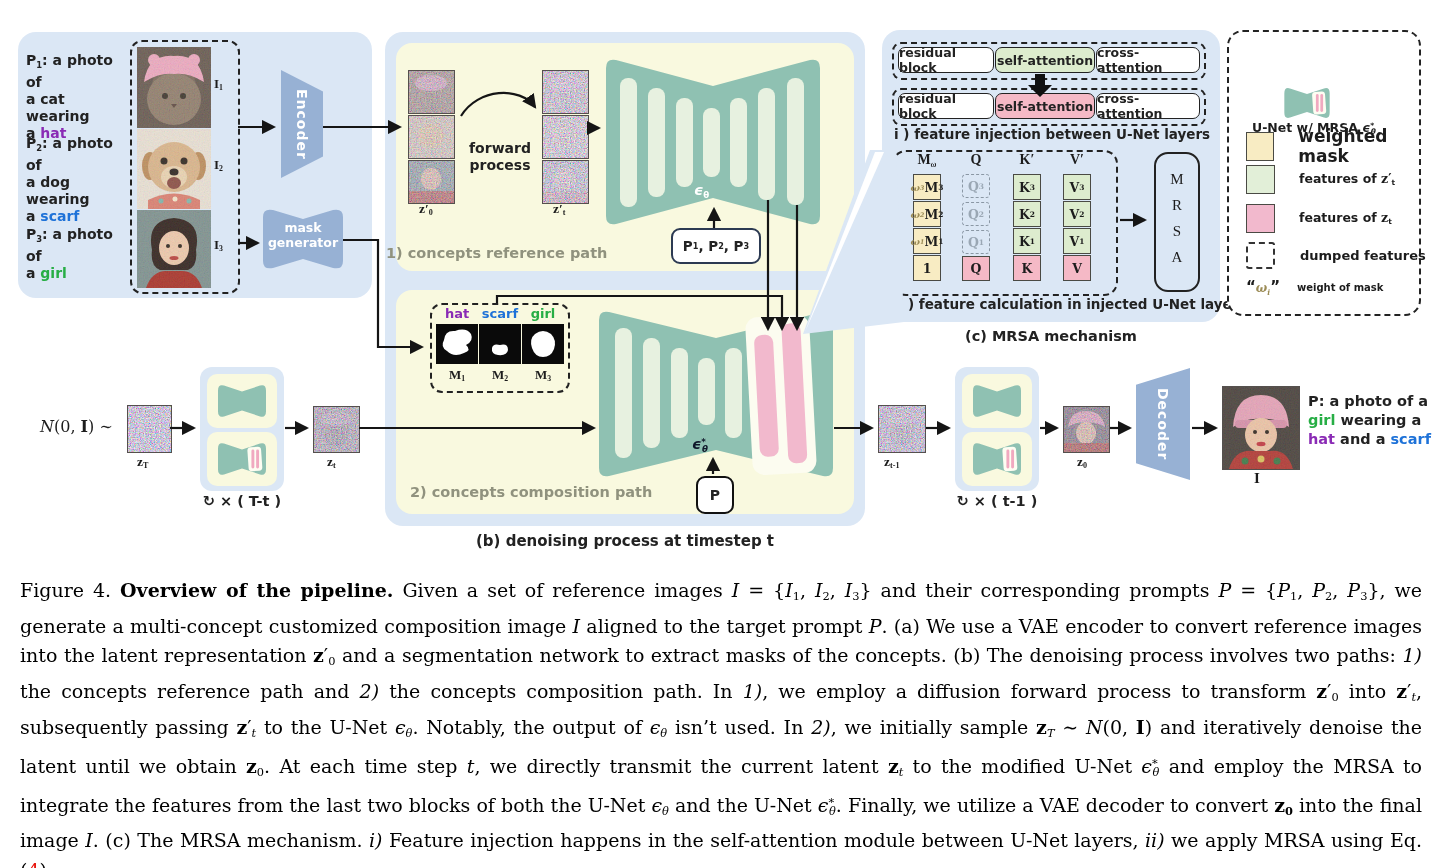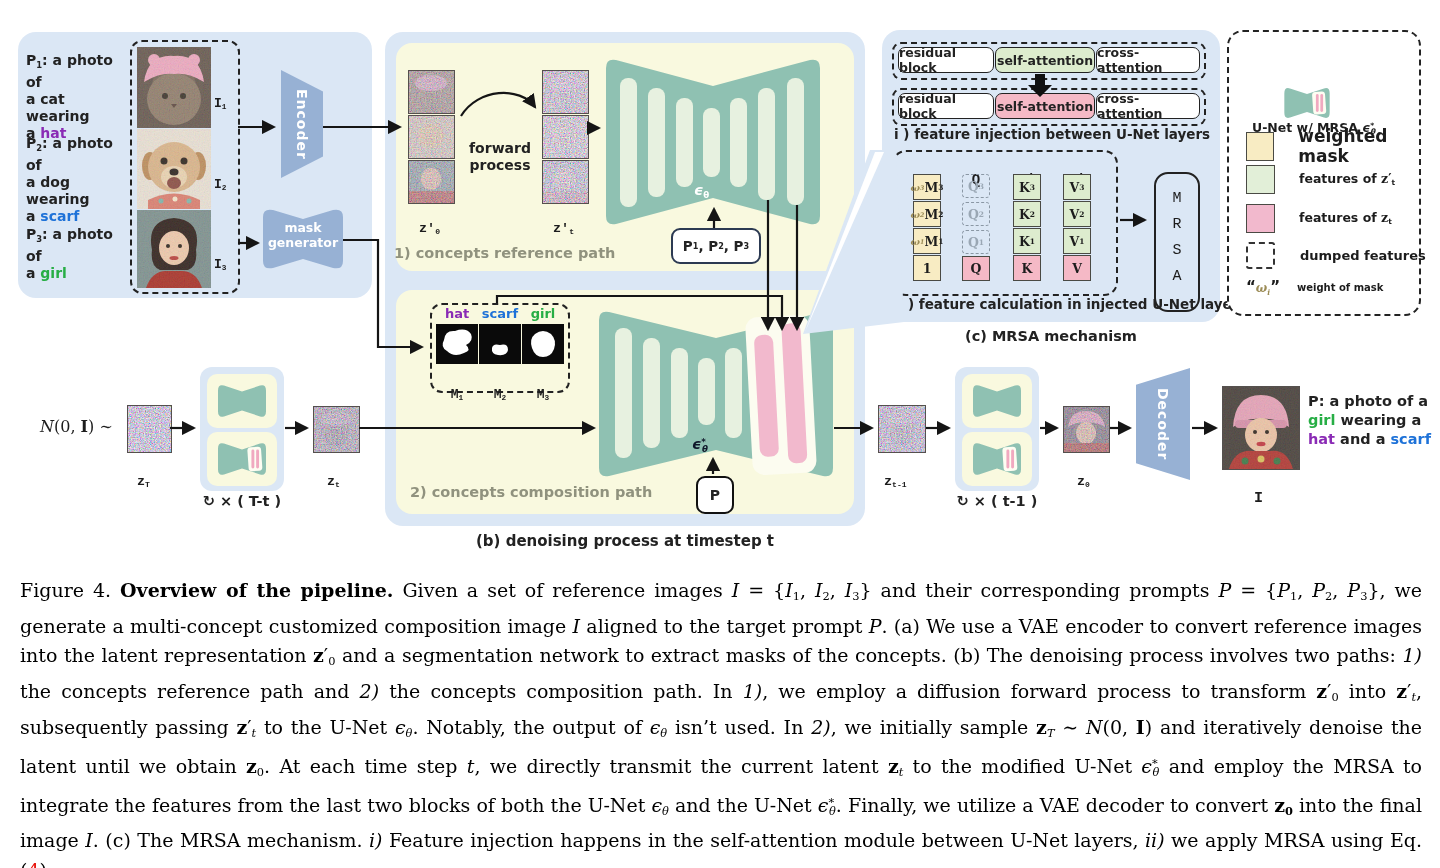--- a/index.html
+++ b/index.html
@@ -2,21 +2,21 @@
 <html><head>
 <meta charset="utf-8">
 <style>
   html,body{margin:0;padding:0;background:#fff;}
   .stage{position:relative;width:1440px;height:868px;background:#fff;overflow:hidden;
          font-family:"DejaVu Sans",sans-serif;color:#1c1c1c;}
   .abs{position:absolute;}
   .panel{background:#dbe7f5;border-radius:18px;}
   .ypanel{background:#f9f9df;border-radius:16px;}
   .comic{font-weight:700;color:#222;}
-  .serif{font-family:Liberation Mono, monospace;font-weight:700;margin-top:20px;}
+  .serif{font-family:Liberation Serif, serif;font-weight:700;}
   .pre{white-space:pre-line;}
   .center{text-align:center;}
   .dashbox{border:2.2px dashed #222;border-radius:12px;}
   .blockbox{background:#fff;border:1.8px solid #222;border-radius:7px;display:flex;
             align-items:center;justify-content:center;font-weight:700;font-size:12.5px;color:#222;}
   .cell{display:flex;align-items:center;justify-content:center;font-size:12.5px;
         font-family:"DejaVu Serif",serif;font-weight:700;box-sizing:border-box;}
   .vtext{writing-mode:vertical-rl;color:#fff;font-weight:700;font-size:14px;letter-spacing:1px;}
   .graylab{color:#90927e;font-weight:700;font-size:14.5px;}
   .tile{display:block;border:1px solid #55504e;}
@@ -178,21 +178,21 @@
   <div class="abs" style="left:694px;top:182px;width:44px;color:#fff;font-size:14.5px;font-weight:700;"><span class="rs-i">ϵ</span><span class="rs-sub">θ</span></div>
 
   <div class="abs comic center" style="left:671px;top:228px;width:86px;height:32px;background:#fff;border:2.2px solid #2c3a52;border-radius:9px;display:flex;align-items:center;justify-content:center;font-size:13.5px;">
       <span class="rs-n">P</span>
       <span class="rs-sub">1</span>
       <span class="rs-n">, P</span>
       <span class="rs-sub">2</span>
       <span class="rs-n">, P</span>
       <span class="rs-sub">3</span>
     </div>
-  <div class="abs graylab" style="left:394px;top:245px;">1) concepts reference path</div>
+  <div class="abs graylab" style="left:386px;top:245px;">1) concepts reference path</div>
 
   <div class="abs dashbox" style="left:430px;top:303px;width:136px;height:86px;background:#f9f9df;"></div>
   <div class="abs comic center" style="left:432px;top:306px;width:50px;font-size:13px;"><span class="rs-hat">hat</span></div>
   <div class="abs comic center" style="left:475px;top:306px;width:50px;font-size:13px;"><span class="rs-scarf">scarf</span></div>
   <div class="abs comic center" style="left:518px;top:306px;width:50px;font-size:13px;"><span class="rs-girl">girl</span></div>
   <svg class="abs" style="left:436px;top:324px;" width="42" height="40">
       <rect width="42" height="40" fill="#0a0a0a"></rect>
       <path d="M8,16 Q9,6 19,7 Q30,3 35,10 Q38,17 30,21 Q36,26 28,29 Q18,34 11,27 Q4,23 8,16 Z" fill="#fff"></path>
     </svg>
   <svg class="abs" style="left:479px;top:324px;" width="42" height="40">

